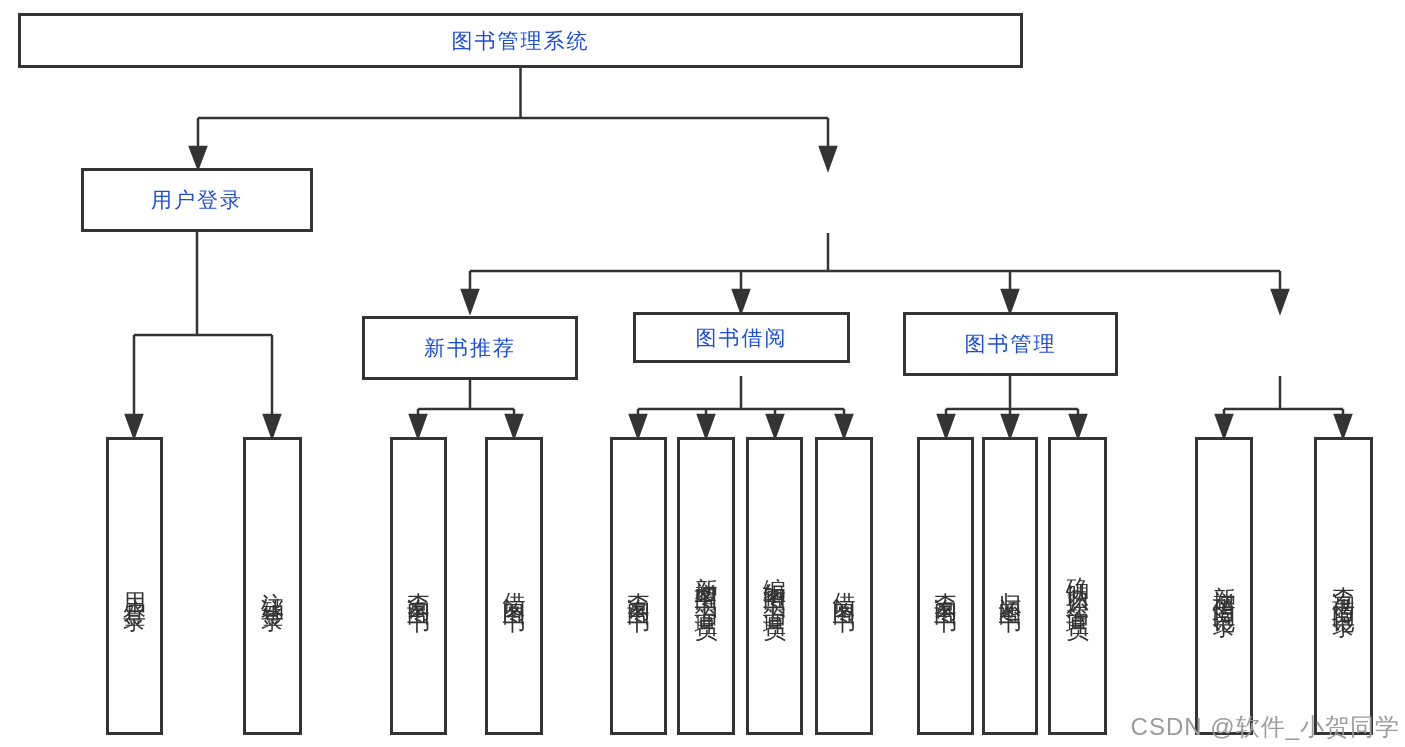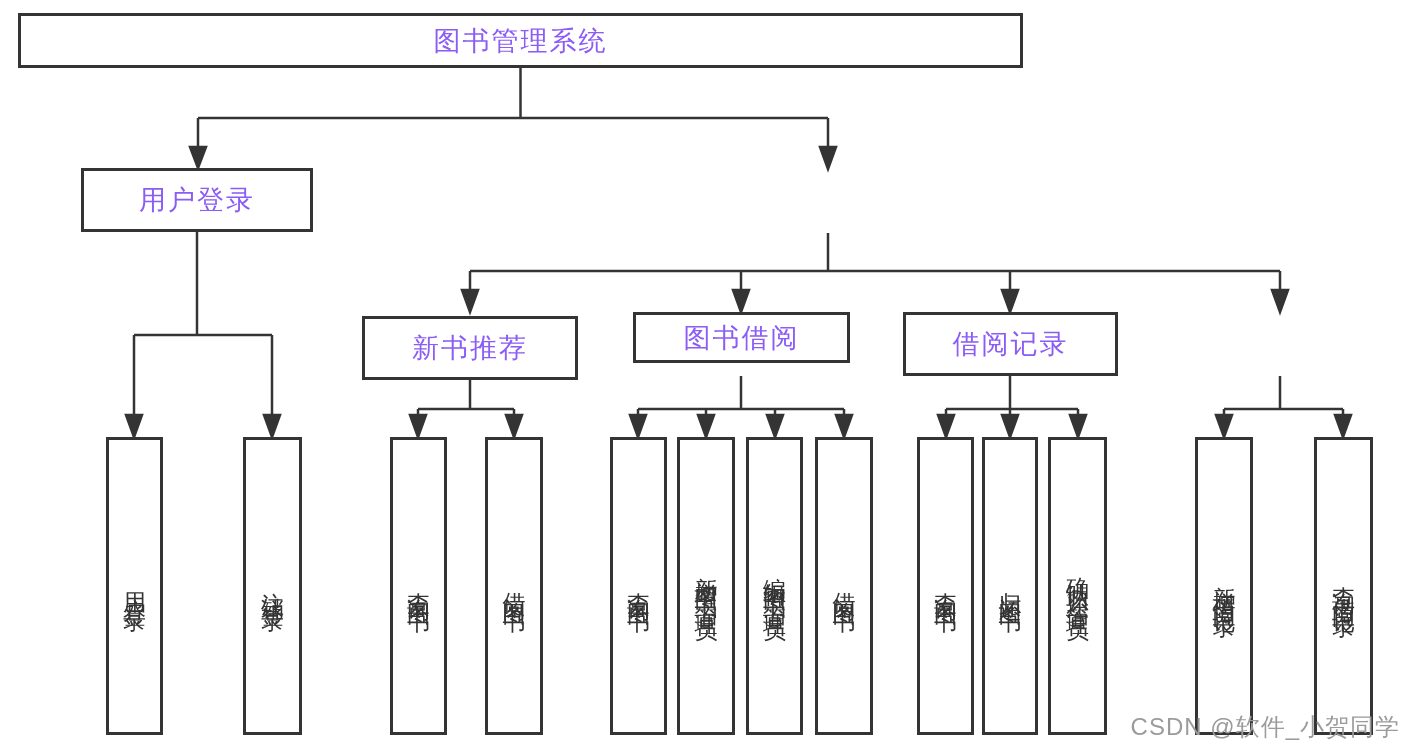--- a/index.html
+++ b/index.html
@@ -13,21 +13,21 @@
   svg.connectors{position:absolute;left:0;top:0;z-index:1;}
   .node{
     position:absolute;
     box-sizing:border-box;
     background:#ffffff;
     border:3px solid #343434;
     display:flex;align-items:center;justify-content:center;
     z-index:2;
   }
   .node.h span{
-    font-size:27px;color:#8b5cf6;letter-spacing:2px;white-space:nowrap;
+    font-size:21px;color:#1d4ed8;letter-spacing:2px;white-space:nowrap;
   }
   .node.v span{
     writing-mode:vertical-rl;
     text-orientation:mixed;
     font-size:23px;color:#333333;
     letter-spacing:6px;line-height:1;
     white-space:nowrap;
   }
   .watermark{
     position:absolute;
@@ -130,21 +130,21 @@
     <span>用户登录</span>
   </div>
 
   <div class="node h" style="left:362px;top:316px;width:216px;height:64px">
     <span>新书推荐</span>
   </div>
   <div class="node h" style="left:633px;top:312px;width:217px;height:51px">
     <span>图书借阅</span>
   </div>
   <div class="node h" style="left:903px;top:312px;width:215px;height:64px">
-    <span>借阅记录</span>
+    <span>图书管理</span>
   </div>
 
   <div class="node v" style="left:106px;top:437px;width:57px;height:298px">
     <span>用户登录</span>
   </div>
   <div class="node v" style="left:243px;top:437px;width:59px;height:298px">
     <span>注销登录</span>
   </div>
 
   <div class="node v" style="left:390px;top:437px;width:57px;height:298px">

